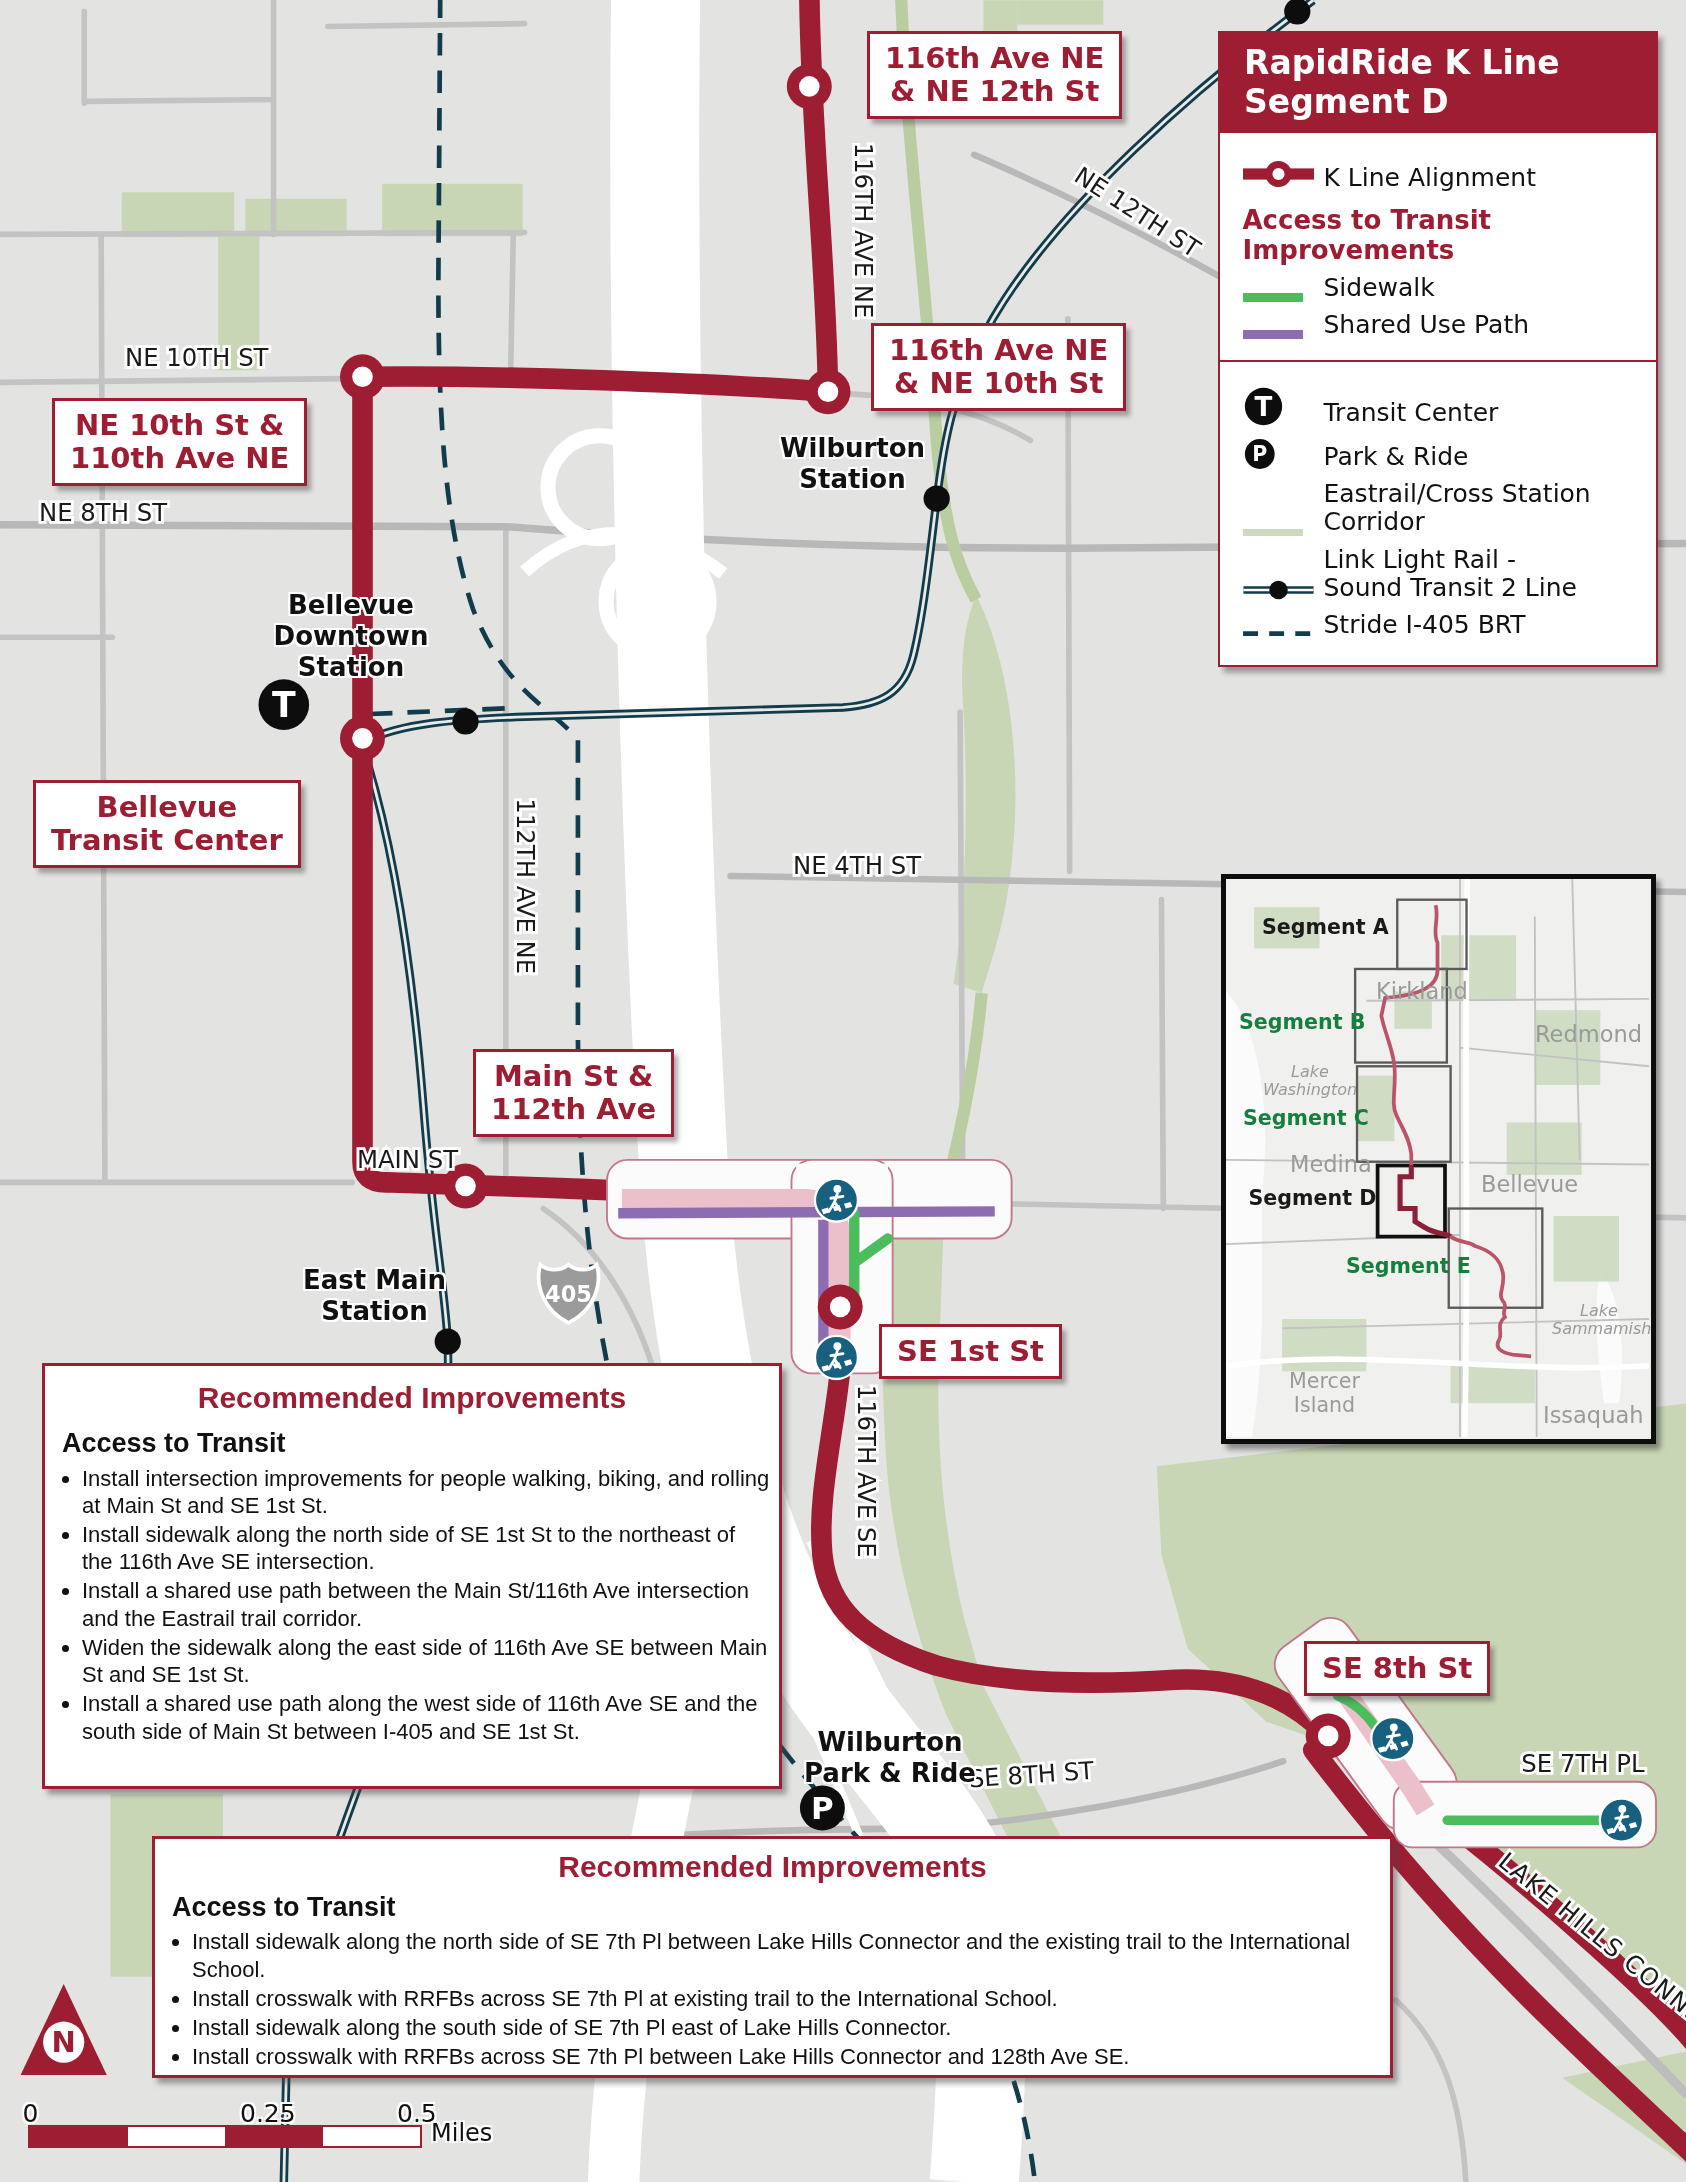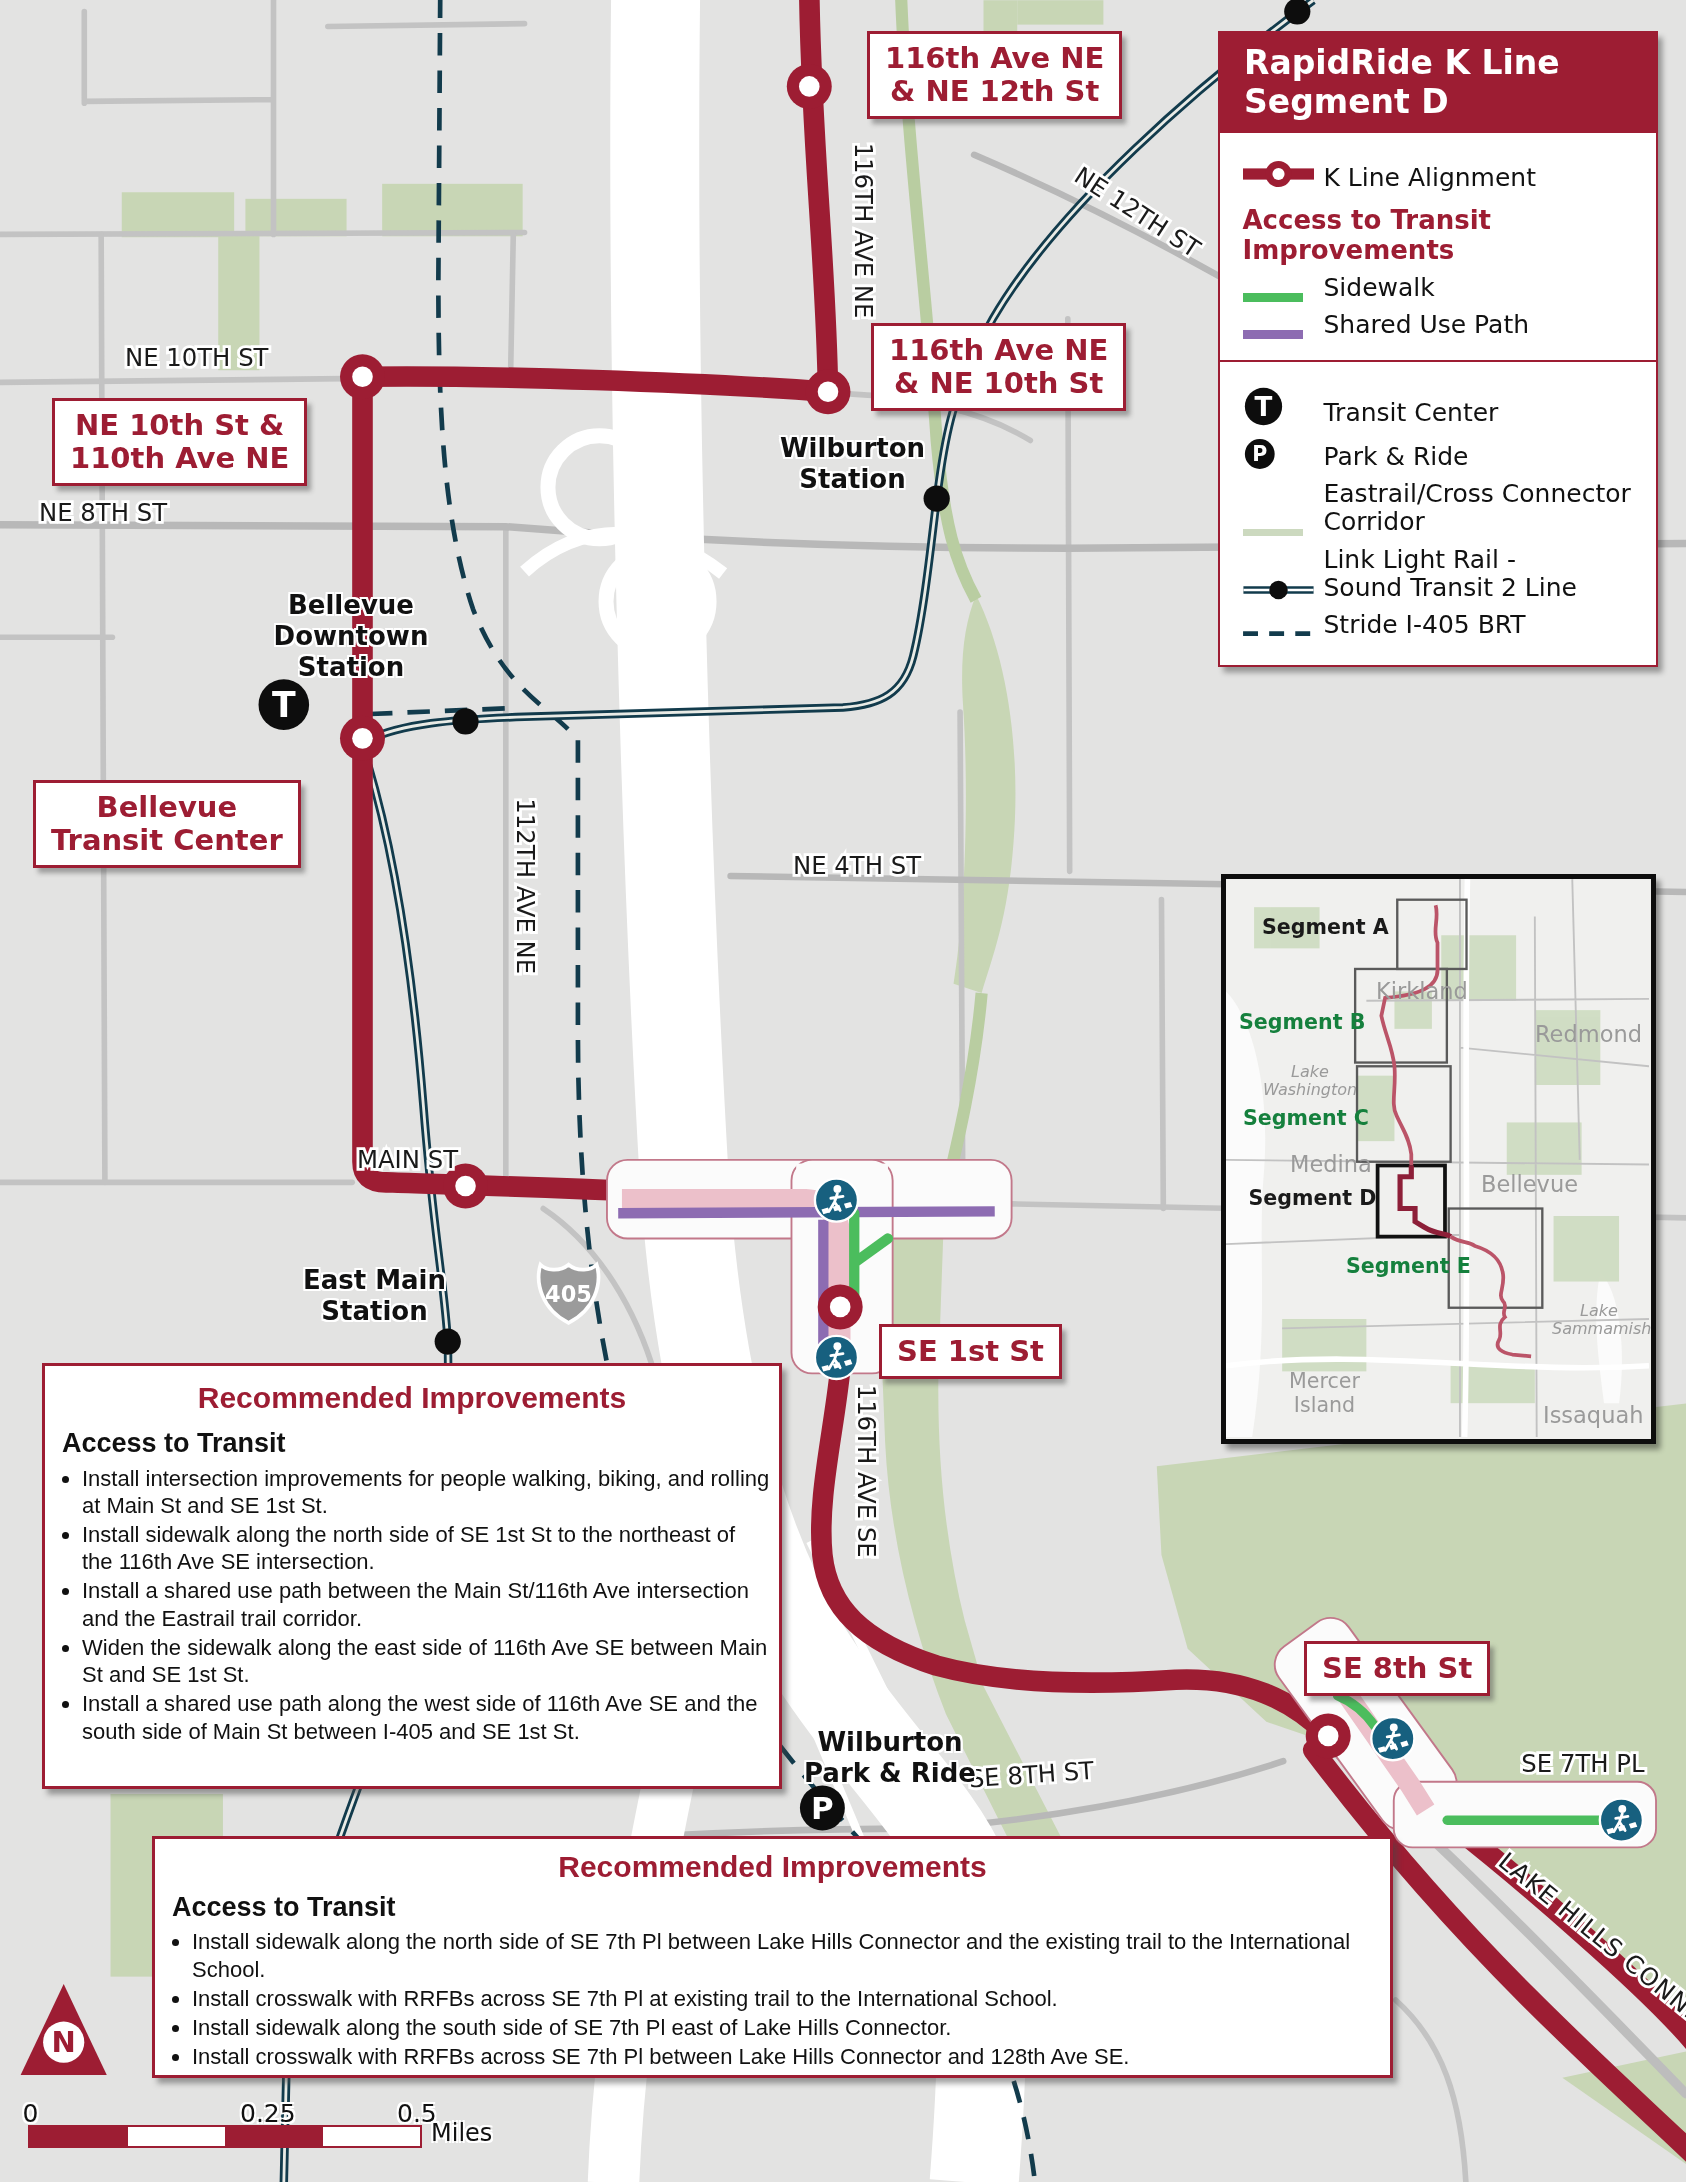--- a/index.html
+++ b/index.html
@@ -247,20 +247,24 @@
   <div>&amp; NE 10th St</div>
 </div>
 <div class="callout" style="left:52px;top:398px;">
   <div>NE 10th St &amp;</div>
   <div>110th Ave NE</div>
 </div>
 <div class="callout" style="left:33px;top:780px;">
   <div>Bellevue</div>
   <div>Transit Center</div>
 </div>
+<div class="callout" style="left:473px;top:1049px;">
+  <div>Main St &amp;</div>
+  <div>112th Ave</div>
+</div>
 <div class="callout" style="left:879px;top:1324px;">
   <div>SE 1st St</div>
 </div>
 <div class="callout" style="left:1304px;top:1641px;">
   <div>SE 8th St</div>
 </div>
 
 
 <div class="mapname" style="left:759px;top:433px;width:187px;">
   <div>Wilburton</div>
@@ -328,21 +332,21 @@
               <text x="18" y="26" text-anchor="middle" font-size="22" font-weight="bold" fill="#fff">P</text>
             </svg>
       </span>
       <span class="txt">Park &amp; Ride</span>
     </div>
     <div class="lrow">
       <span class="sym">
             <span class="sw" style="background:#ccd9bf;height:7.5px;"></span>
           </span>
       <span class="txt">
-        <div>Eastrail/Cross Connector</div>
+        <div>Eastrail/Cross Station</div>
         <div>Corridor</div>
       </span>
     </div>
     <div class="lrow">
       <span class="sym">
         <svg width="71" height="24" viewBox="0 0 76 26">
               <line x1="0" y1="13" x2="76" y2="13" stroke="#123b4c" stroke-width="8"></line>
               <line x1="0" y1="13" x2="76" y2="13" stroke="#fff" stroke-width="2.5"></line>
               <circle cx="38" cy="13" r="10" fill="#0d0d0d"></circle>
             </svg>

